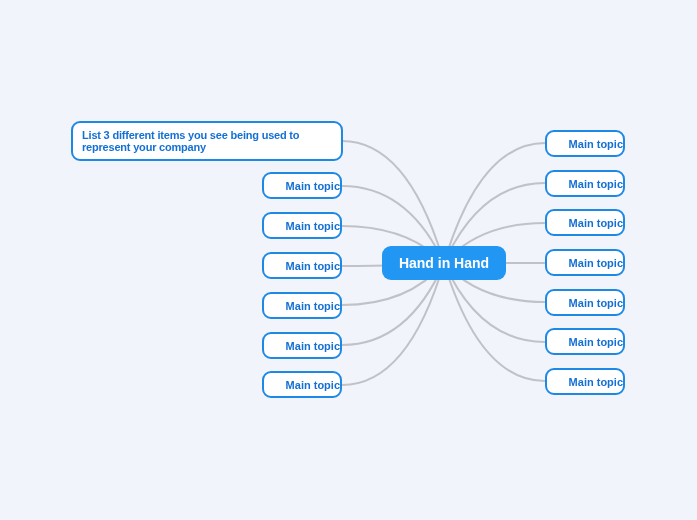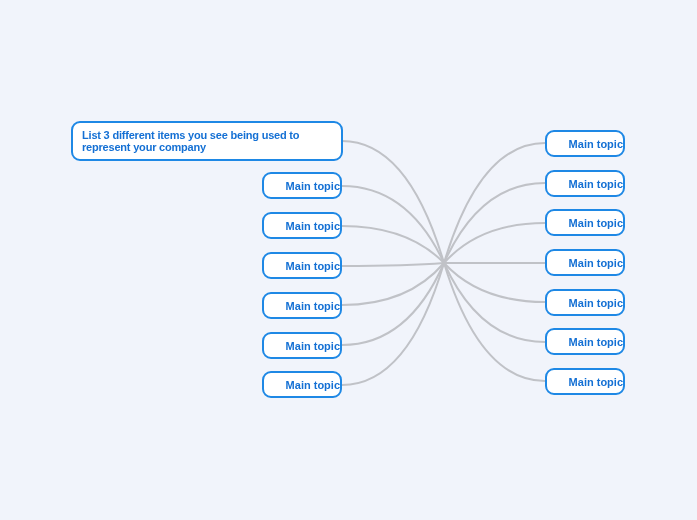--- a/index.html
+++ b/index.html
@@ -119,20 +119,23 @@
   </div>
 
   <div class="topic" style="left:262px; top:332px; width:80px; height:27px;">
     <span class="topic-label">Main topic</span>
   </div>
 
   <div class="topic" style="left:262px; top:371px; width:80px; height:27px;">
     <span class="topic-label">Main topic</span>
   </div>
 
+  <div class="central" style="left:382px; top:246px; width:124px; height:34px;">
+    <span class="central-label">Hand in Hand</span>
+  </div>
 
   <div class="topic" style="left:545px; top:130px; width:80px; height:27px;">
     <span class="topic-label">Main topic</span>
   </div>
 
   <div class="topic" style="left:545px; top:170px; width:80px; height:27px;">
     <span class="topic-label">Main topic</span>
   </div>
 
   <div class="topic" style="left:545px; top:209px; width:80px; height:27px;">

